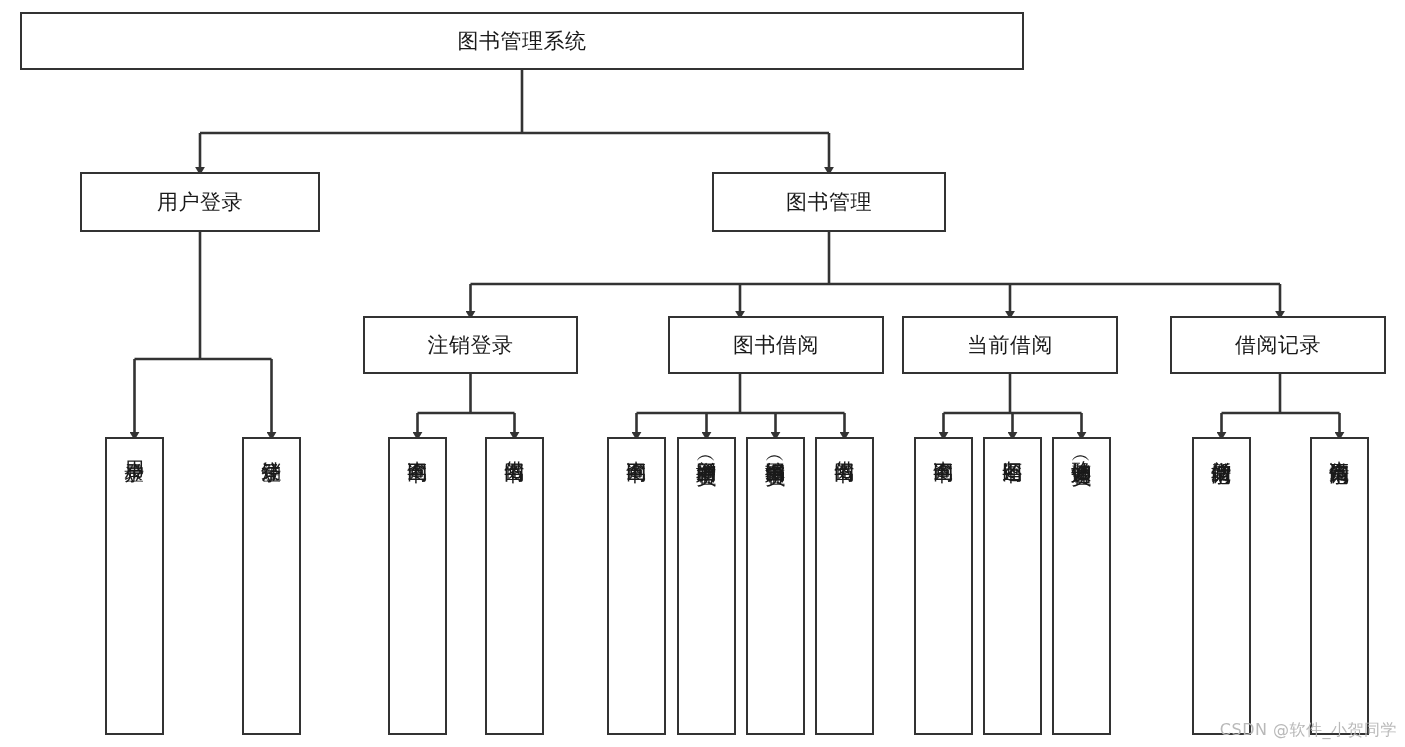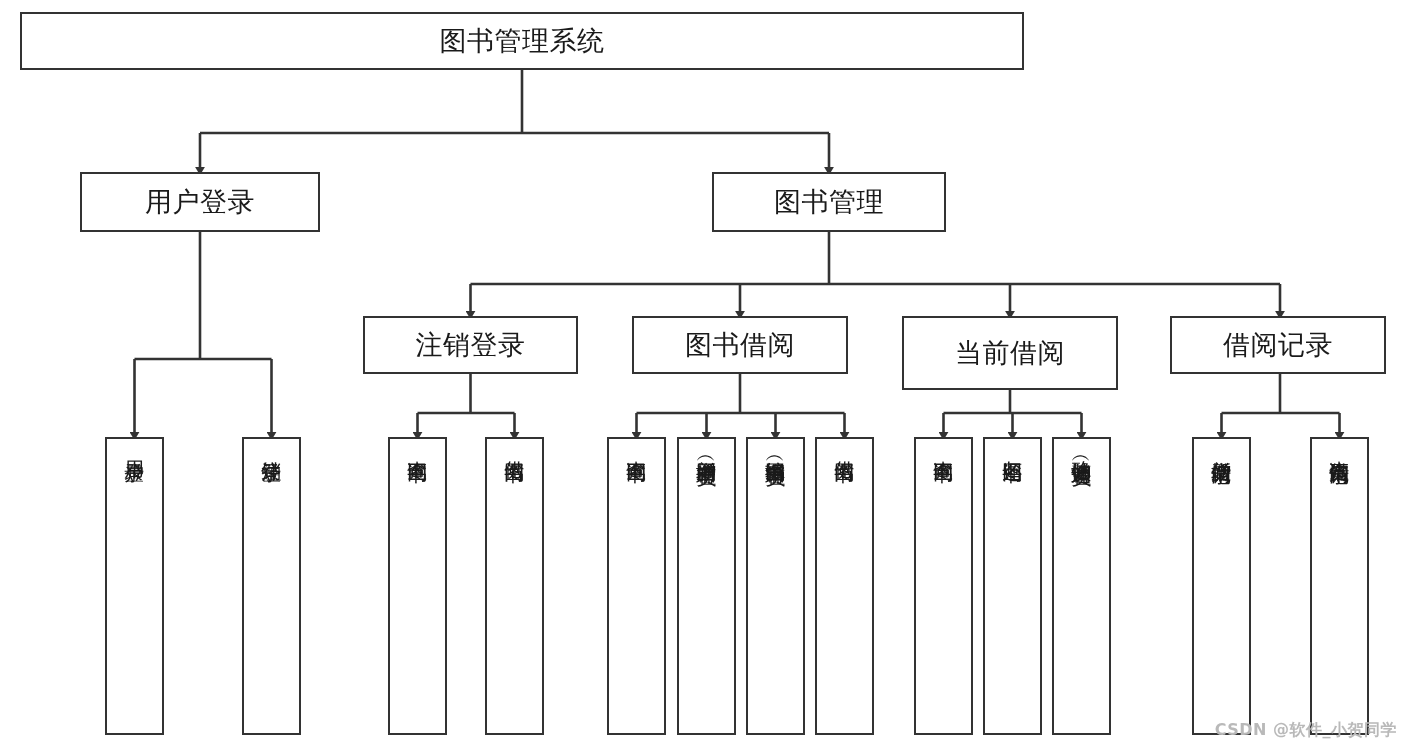--- a/index.html
+++ b/index.html
@@ -38,21 +38,21 @@
     z-index: 2;
   }
   .node-label {
     display: block;
     text-align: center;
     line-height: 1.15;
     white-space: pre;
   }
   
   .node.horiz .node-label {
-    font-size: 27px;
+    font-size: 21px;
     letter-spacing: 0.5px;
   }
   
   .node.vert {
     align-items: flex-start;
     justify-content: center;
     padding-top: 6px;
   }
   .node.vert .node-label {
     writing-mode: vertical-rl;
@@ -64,21 +64,20 @@
   }
   #watermark {
     position: absolute;
     right: 8px;
     bottom: 6px;
     font-size: 16px;
     color: #b9b9b9;
     letter-spacing: 0.5px;
     z-index: 5;
     white-space: nowrap;
-    font-weight: bold;
   }
 </style>
 </head>
 <body>
 
 <div id="diagram-root">
 
   <svg id="edge-layer" viewBox="0 0 1405 747" width="1405" height="747">
     <defs>
       <marker id="arrow-head" markerWidth="10" markerHeight="10" refX="4.2" refY="5" orient="auto" markerUnits="userSpaceOnUse">
@@ -128,24 +127,24 @@
       </div>
       <div class="node horiz" style="left: 80px; top: 172px; width: 240px; height: 60px;">
         <span class="node-label">用户登录</span>
       </div>
       <div class="node horiz" style="left: 712px; top: 172px; width: 234px; height: 60px;">
         <span class="node-label">图书管理</span>
       </div>
       <div class="node horiz" style="left: 363px; top: 316px; width: 215px; height: 58px;">
         <span class="node-label">注销登录</span>
       </div>
-      <div class="node horiz" style="left: 632px; top: 316px; width: 216px; height: 58px;">
+      <div class="node horiz" style="left: 668px; top: 316px; width: 216px; height: 58px;">
         <span class="node-label">图书借阅</span>
       </div>
-      <div class="node horiz" style="left: 902px; top: 316px; width: 216px; height: 74px;">
+      <div class="node horiz" style="left: 902px; top: 316px; width: 216px; height: 58px;">
         <span class="node-label">当前借阅</span>
       </div>
       <div class="node horiz" style="left: 1170px; top: 316px; width: 216px; height: 58px;">
         <span class="node-label">借阅记录</span>
       </div>
       <div class="node vert" style="left: 105px; top: 437px; width: 59px; height: 298px;">
         <span class="node-label">用户登录</span>
       </div>
       <div class="node vert" style="left: 242px; top: 437px; width: 59px; height: 298px;">
         <span class="node-label">注销登录</span>

